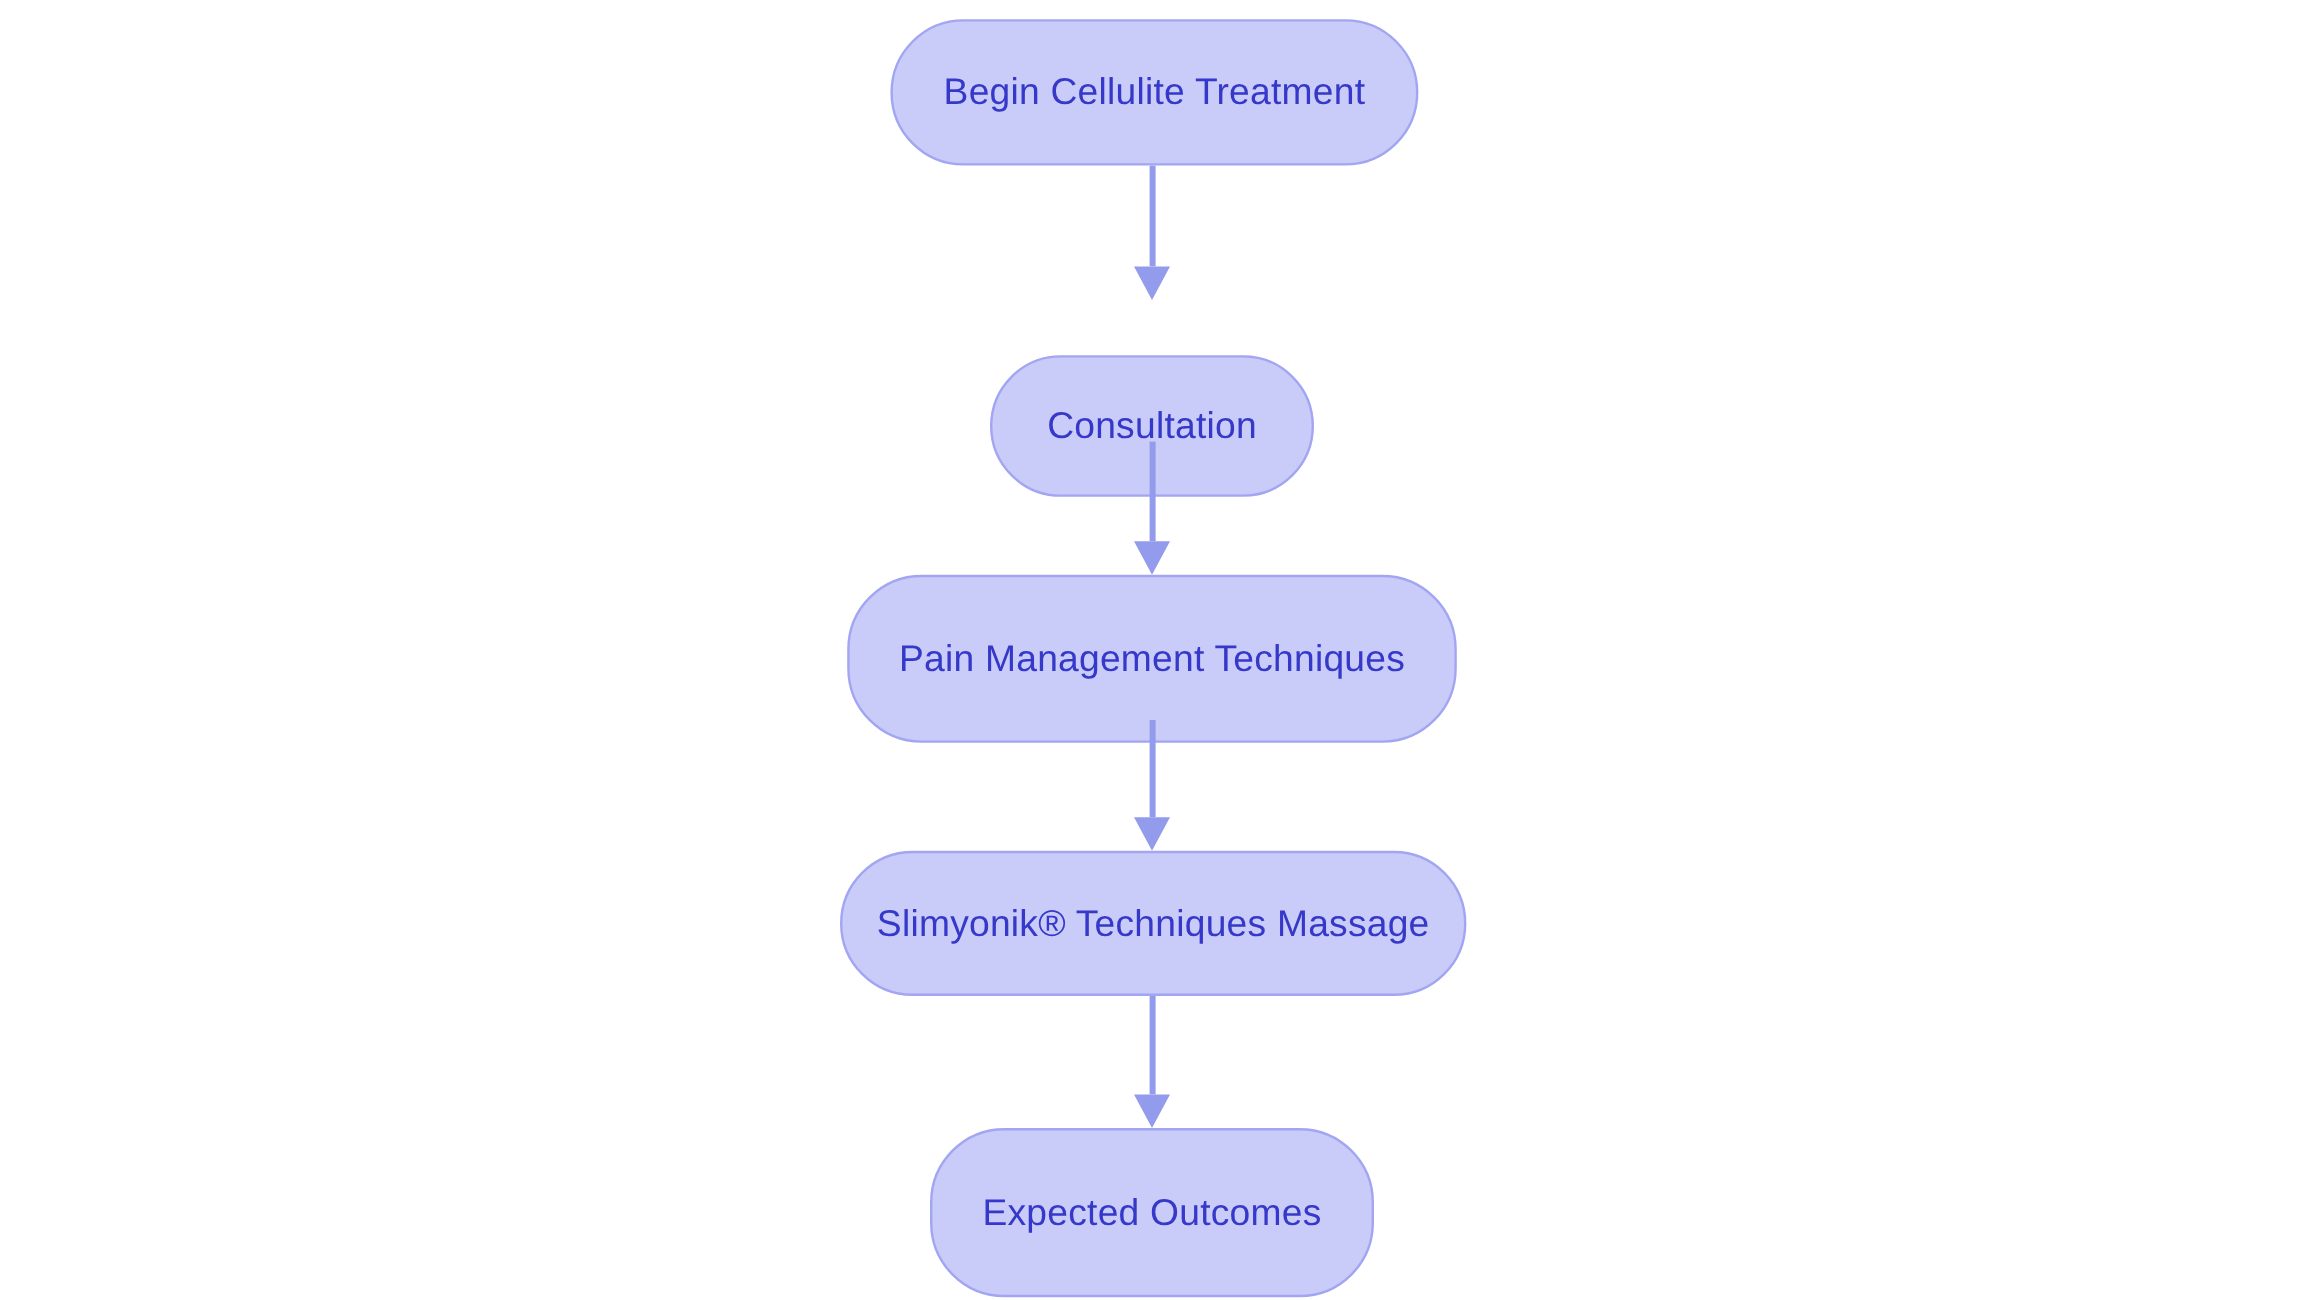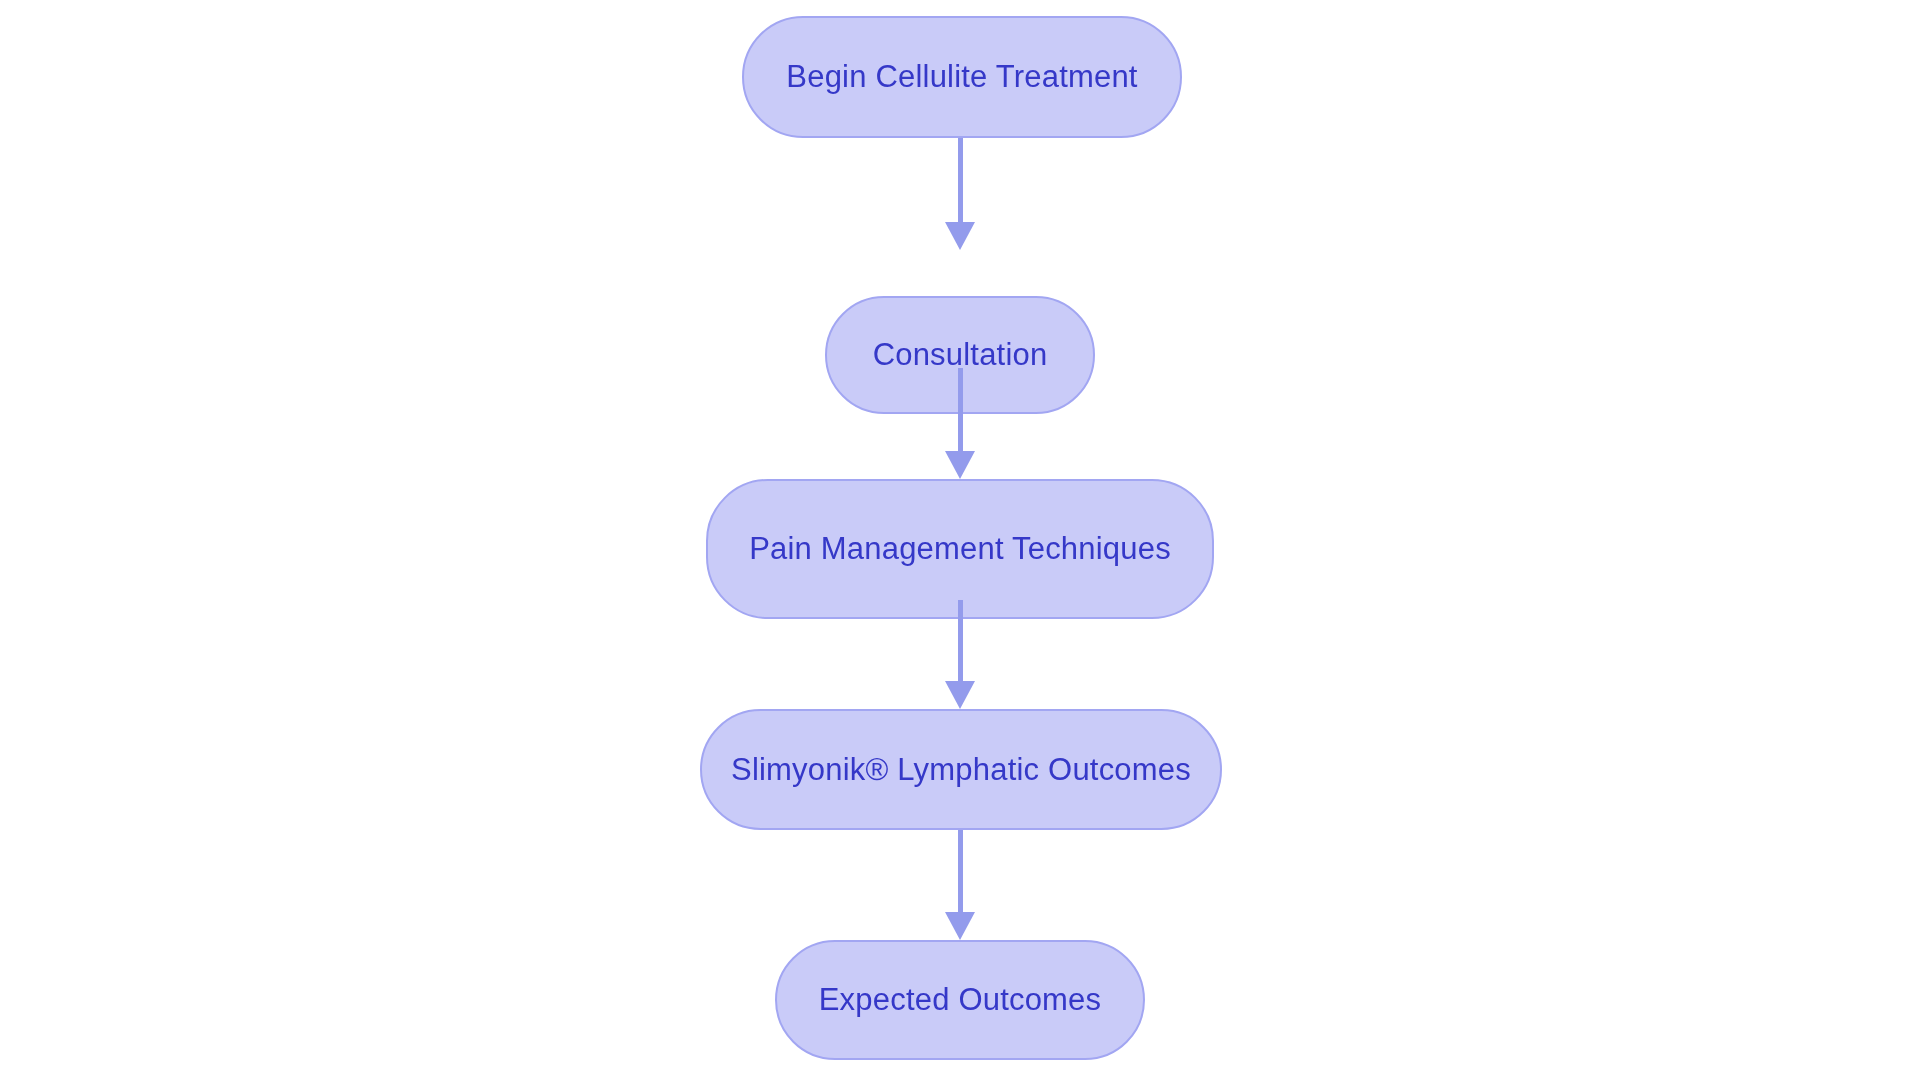--- a/index.html
+++ b/index.html
@@ -26,21 +26,21 @@
     color: var(--node-text, #3538c8);
     font-size: 31px;
     letter-spacing: 0.2px;
     text-align: center;
     white-space: nowrap;
   }
   .node-1 { left: 742px; top: 16px;  width: 440px; height: 122px; }
   .node-2 { left: 825px; top: 250px; width: 270px; height: 118px; margin-top: 46px; }
   .node-3 { left: 706px; top: 479px; width: 508px; height: 140px; }
   .node-4 { left: 700px; top: 709px; width: 522px; height: 121px; }
-  .node-5 { left: 775px; top: 940px; width: 370px; height: 120px; }
+  .node-5 { left: 775px; top: 940px; width: 370px; height: 141px; }
 
   .arrow {
     position: absolute;
     left: 960px;
     transform: translateX(-50%);
     display: flex;
     flex-direction: column;
     align-items: center;
   }
   .arrow-1 { top: 138px; height: 112px; }
@@ -86,21 +86,21 @@
   <div class="node node-3">
     <span>Pain Management Techniques</span>
   </div>
 
   <div class="arrow arrow-3">
     <div class="arrow-line"></div>
     <div class="arrow-head"></div>
   </div>
 
   <div class="node node-4">
-    <span>Slimyonik® Lymphatic Outcomes</span>
+    <span>Slimyonik® Techniques Massage</span>
   </div>
 
   <div class="arrow arrow-4">
     <div class="arrow-line"></div>
     <div class="arrow-head"></div>
   </div>
 
   <div class="node node-5">
     <span>Expected Outcomes</span>
   </div>

